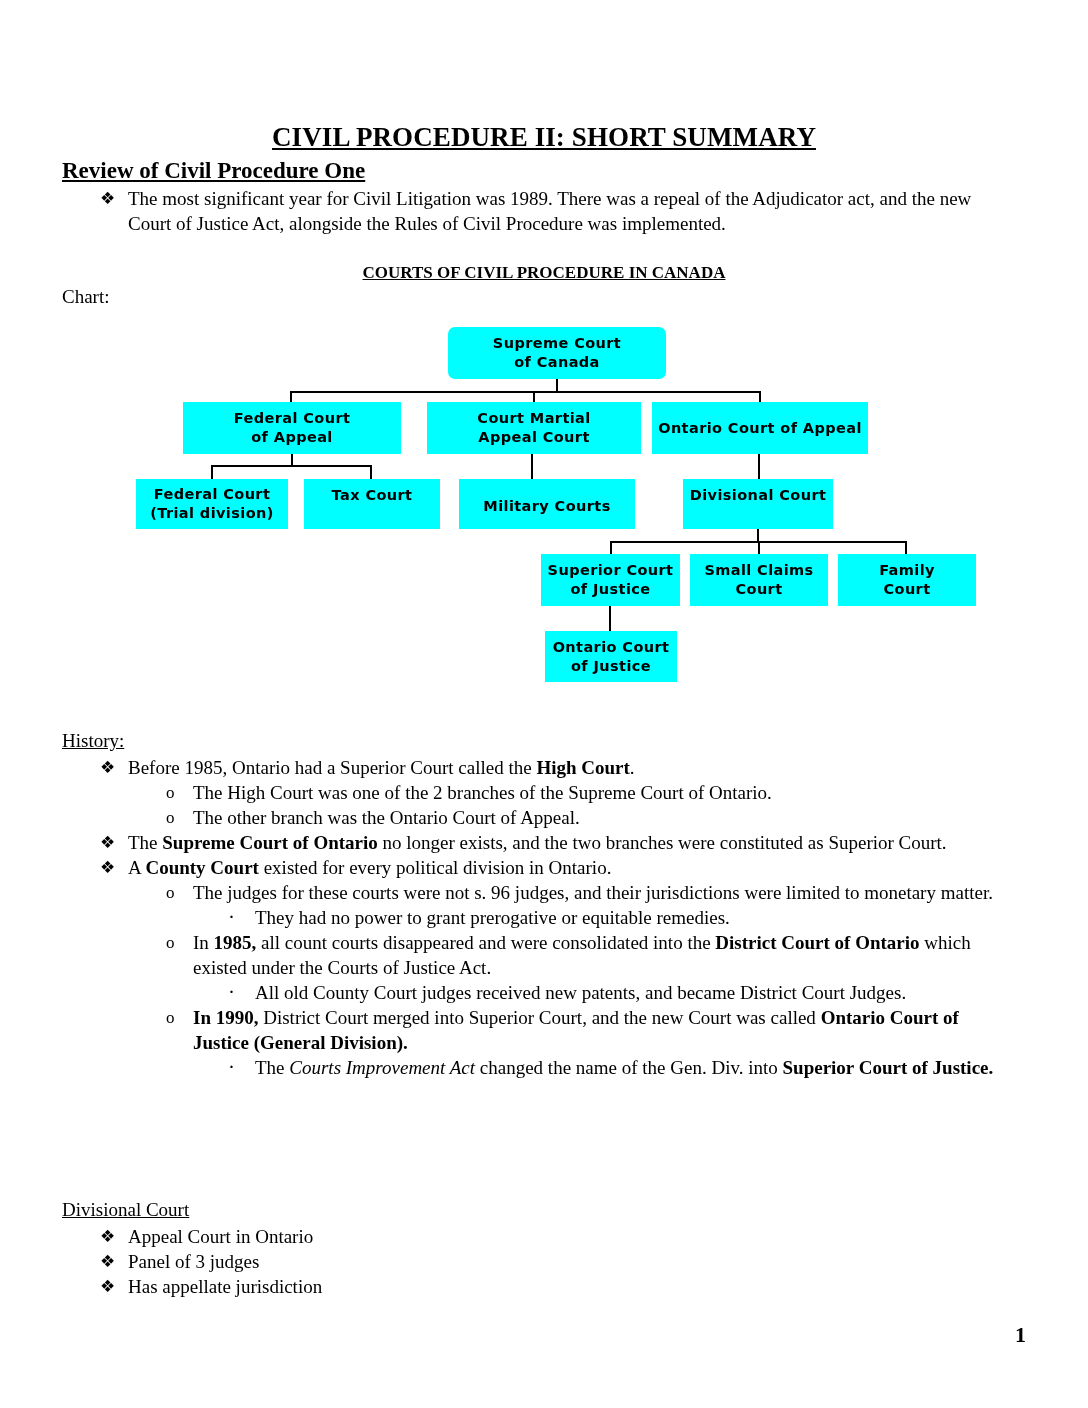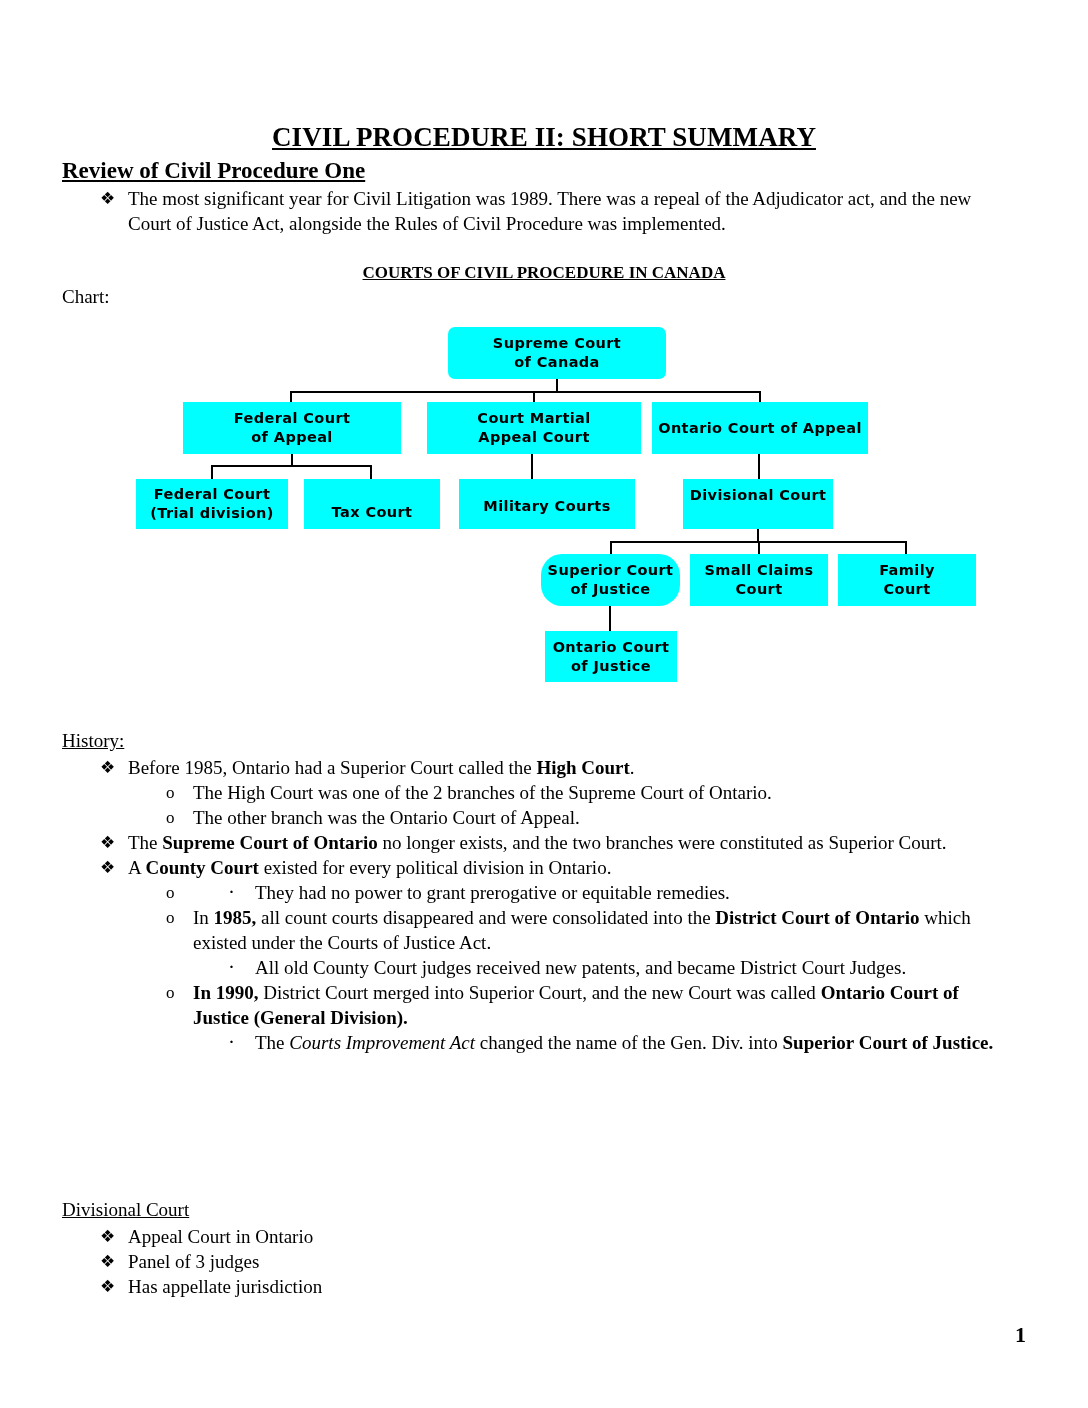--- a/index.html
+++ b/index.html
@@ -208,33 +208,33 @@
     </div>
 
     <div class="node" style="left:652px; top:368px; width:216px; height:52px;">
       <span>Ontario Court of Appeal</span>
     </div>
 
     <div class="node" style="left:136px; top:445px; width:152px; height:50px;">
       <span><span>Federal Court</span><br><span>(Trial division)</span></span>
     </div>
 
-    <div class="node" style="left:304px; top:445px; width:136px; height:50px; align-items:flex-start; padding-top:24px;">
+    <div class="node" style="left:304px; top:445px; width:136px; height:50px; align-items:flex-start; padding-top:7px;">
       <span>Tax Court</span>
     </div>
 
     <div class="node" style="left:459px; top:445px; width:176px; height:50px; align-items:center; padding-top:7px;">
       <span>Military Courts</span>
     </div>
 
     <div class="node" style="left:683px; top:445px; width:150px; height:50px; align-items:flex-start; padding-top:7px;">
       <span>Divisional Court</span>
     </div>
 
-    <div class="node" style="left:541px; top:520px; width:139px; height:52px;border-radius:21px;">
+    <div class="node" style="left:541px; top:520px; width:139px; height:52px;">
       <span><span>Superior Court</span><br><span>of Justice</span></span>
     </div>
 
     <div class="node" style="left:690px; top:520px; width:138px; height:52px;">
       <span><span>Small Claims</span><br><span>Court</span></span>
     </div>
 
     <div class="node" style="left:838px; top:520px; width:138px; height:52px;">
       <span><span>Family</span><br><span>Court</span></span>
     </div>
@@ -268,20 +268,21 @@
       <span class="txt"><span>The </span><b>Supreme Court of Ontario</b><span> no longer exists, and the two branches were constituted as Superior Court.</span></span>
     </div>
 
     <div class="li lvl1">
       <span class="mark">❖</span>
       <span class="txt"><span>A </span><b>County Court</b><span> existed for every political division in Ontario.</span></span>
     </div>
 
     <div class="li lvl2">
       <span class="mark">o</span>
+      <span class="txt">The judges for these courts were not s. 96 judges, and their jurisdictions were limited to monetary matter.</span>
     </div>
 
     <div class="li lvl3">
       <span class="mark">·</span>
       <span class="txt">They had no power to grant prerogative or equitable remedies.</span>
     </div>
 
     <div class="li lvl2">
       <span class="mark">o</span>
       <span class="txt"><span>In </span><b>1985,</b><span> all count courts disappeared and were consolidated into the </span><b>District Court of Ontario</b><span> which existed under the Courts of Justice Act.</span></span>

